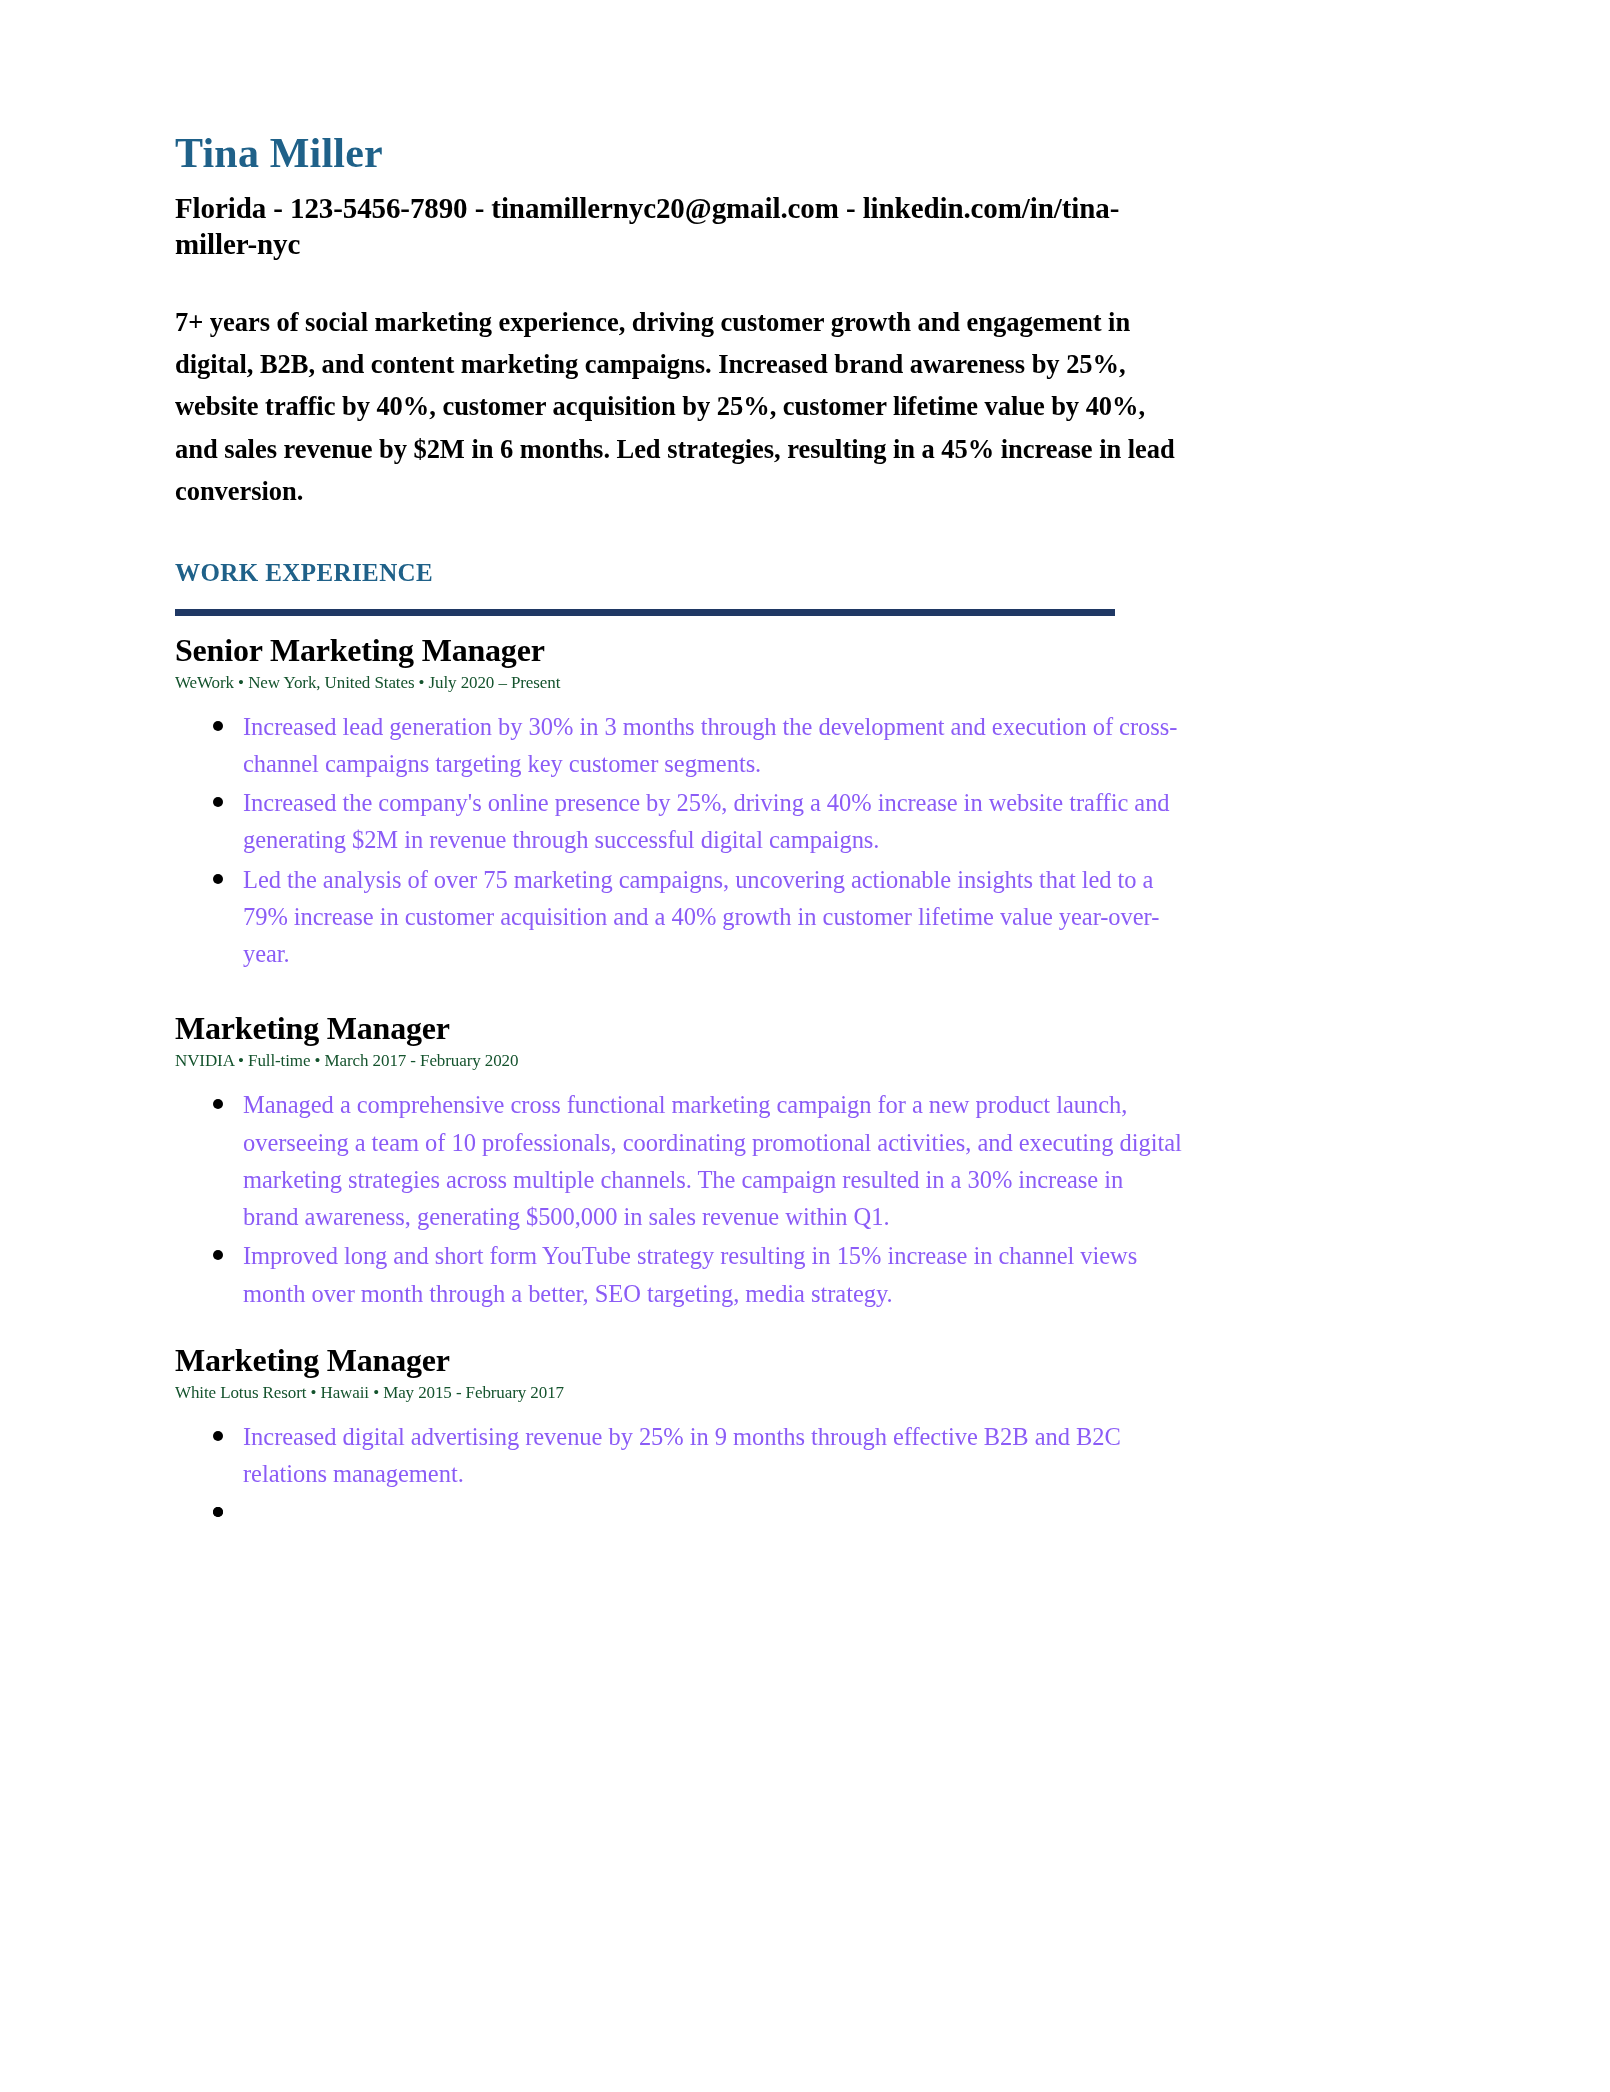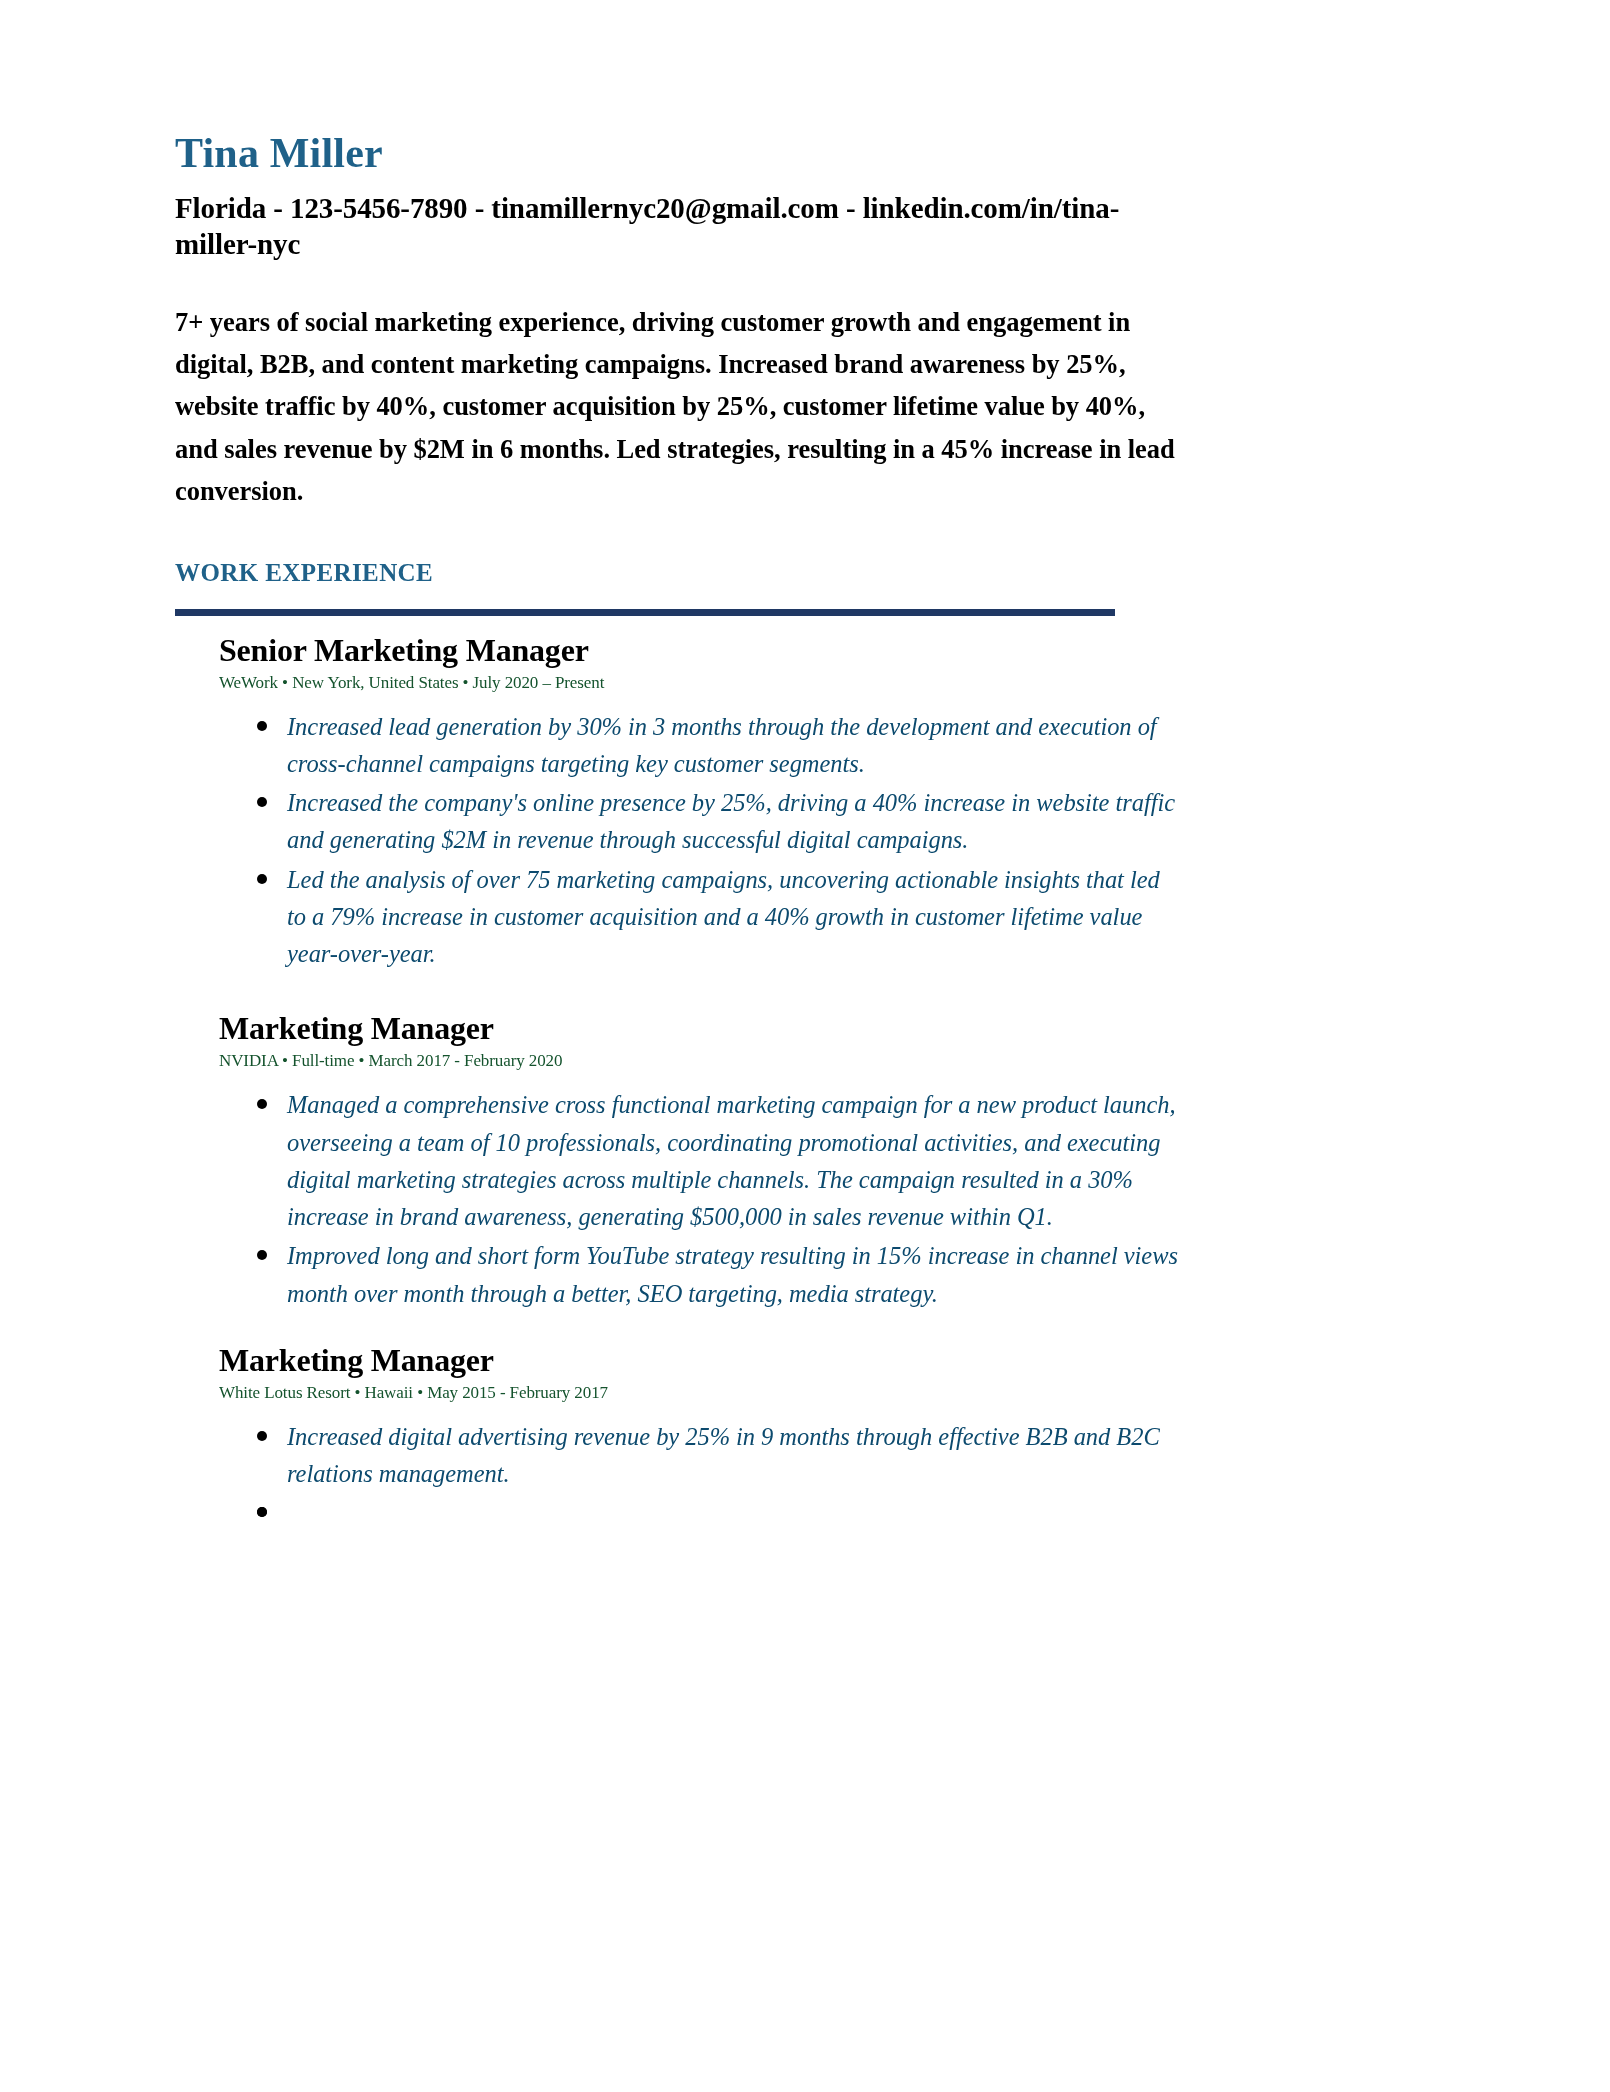--- a/index.html
+++ b/index.html
@@ -64,21 +64,20 @@
   .section-rule {
     height: 7px;
     background: #1F3864;
     width: 940px;
     margin: 0 0 14px 0;
   }
 
   
   .job {
     margin-bottom: 6px;
-    margin-left: 44px;
   }
   .job-title {
     font-size: 32px;
     font-weight: bold;
     line-height: 1.25;
     color: #000000;
     margin: 0 0 2px 0;
     letter-spacing: -0.2px;
   }
   .job-meta {
@@ -92,25 +91,24 @@
   .bullets {
     list-style: none;
     margin: 14px 0 0 0;
     padding: 0;
   }
   .bullets li {
     position: relative;
     padding-left: 68px;
     font-size: 24.5px;
     line-height: 1.52;
-    color: #0c4a6e;
+    color: #8b5cf6;
     margin-bottom: 2px;
     max-width: 1205px;
     letter-spacing: -0.05px;
-    font-style: italic;
   }
   .bullets li .dot {
     position: absolute;
     left: 38px;
     top: 13px;
     width: 10px;
     height: 10px;
     border-radius: 50%;
     background: #000000;
     display: block;

